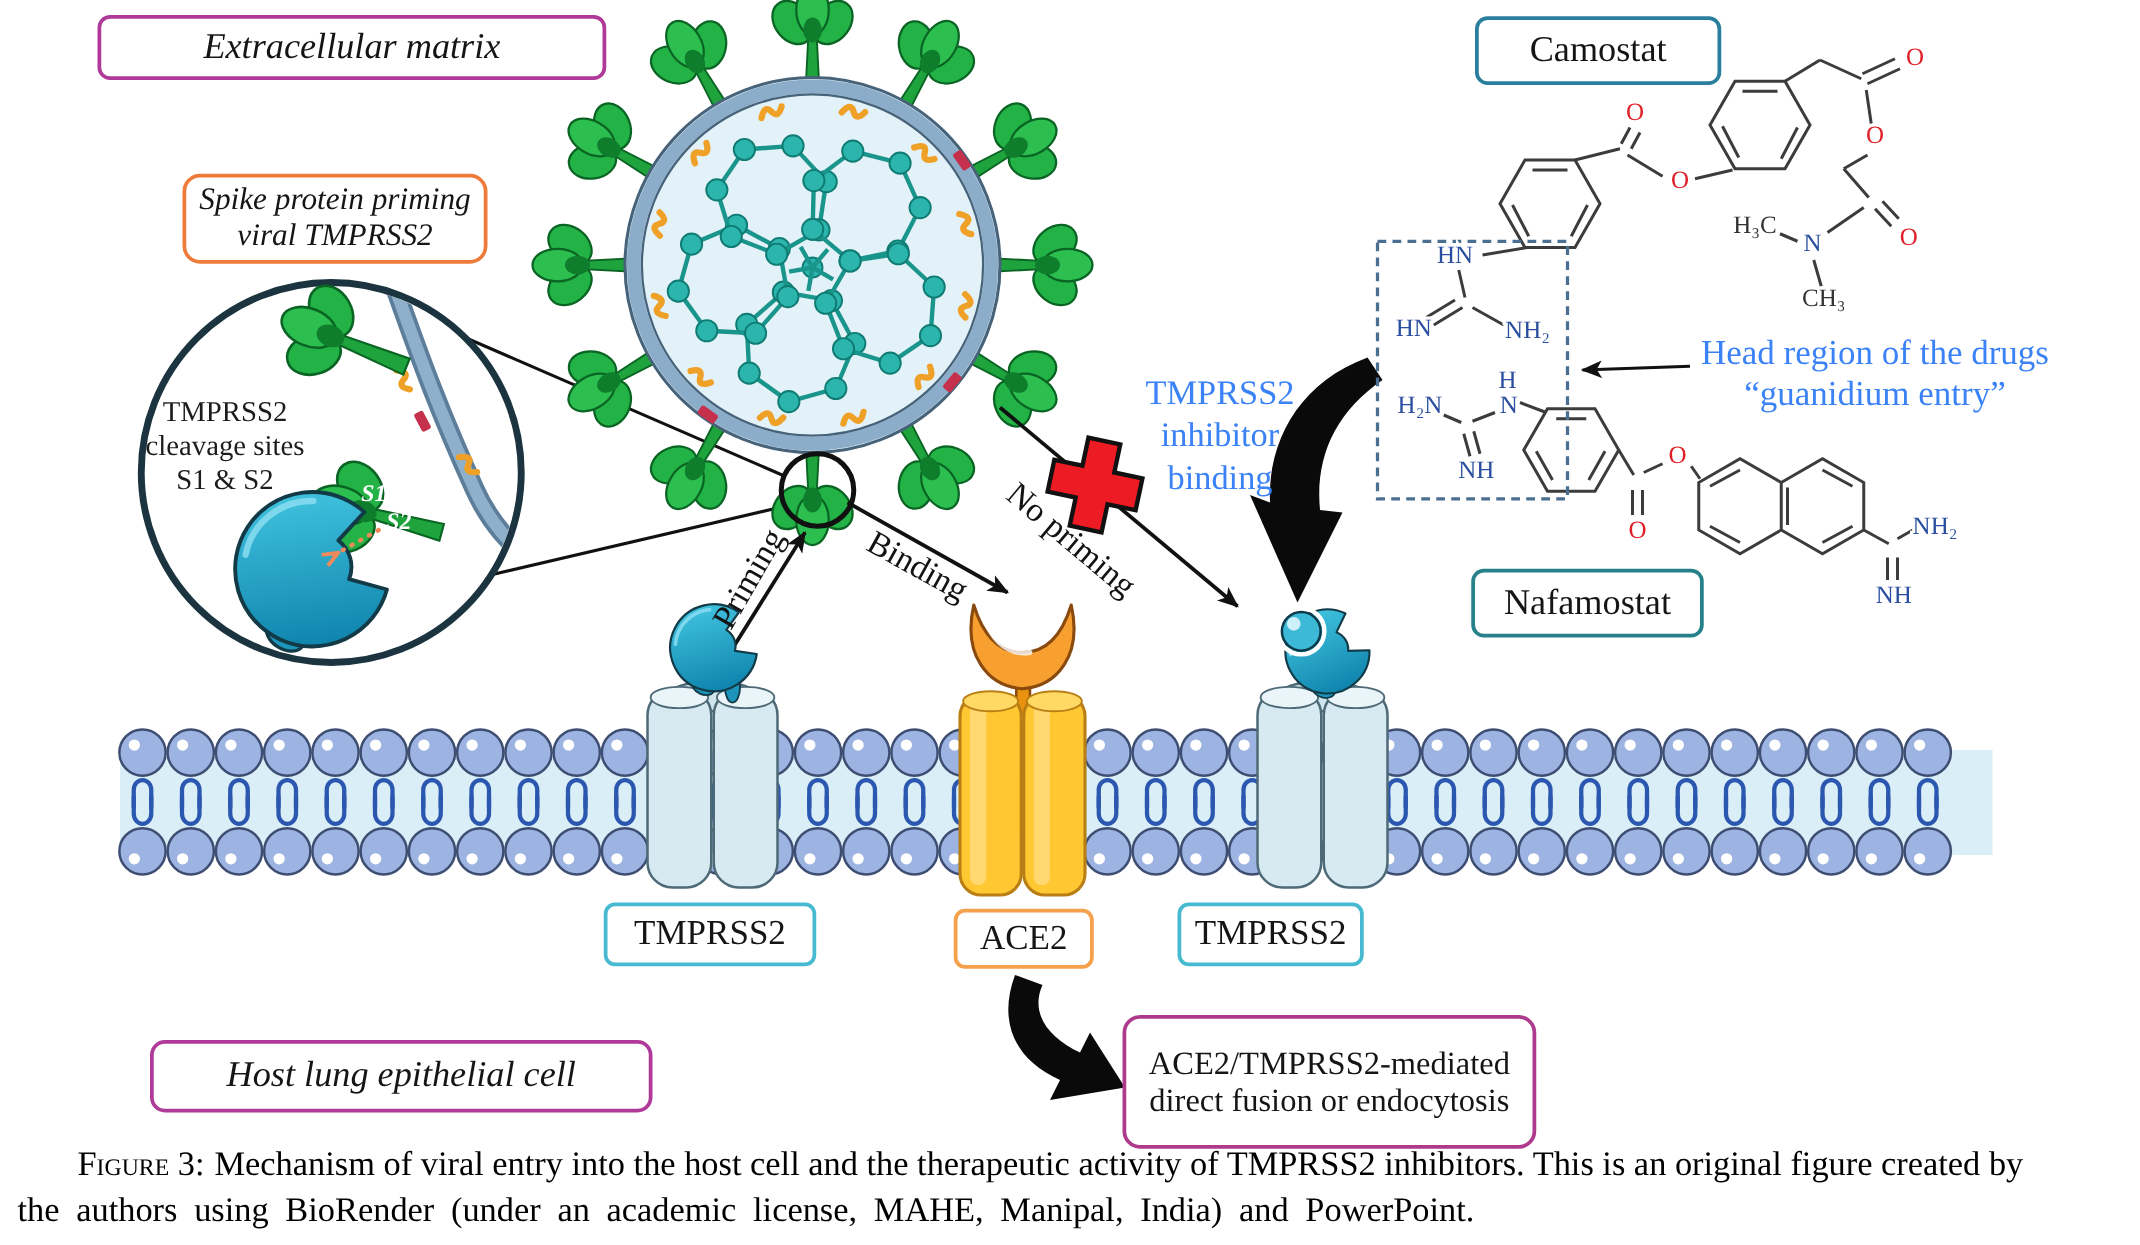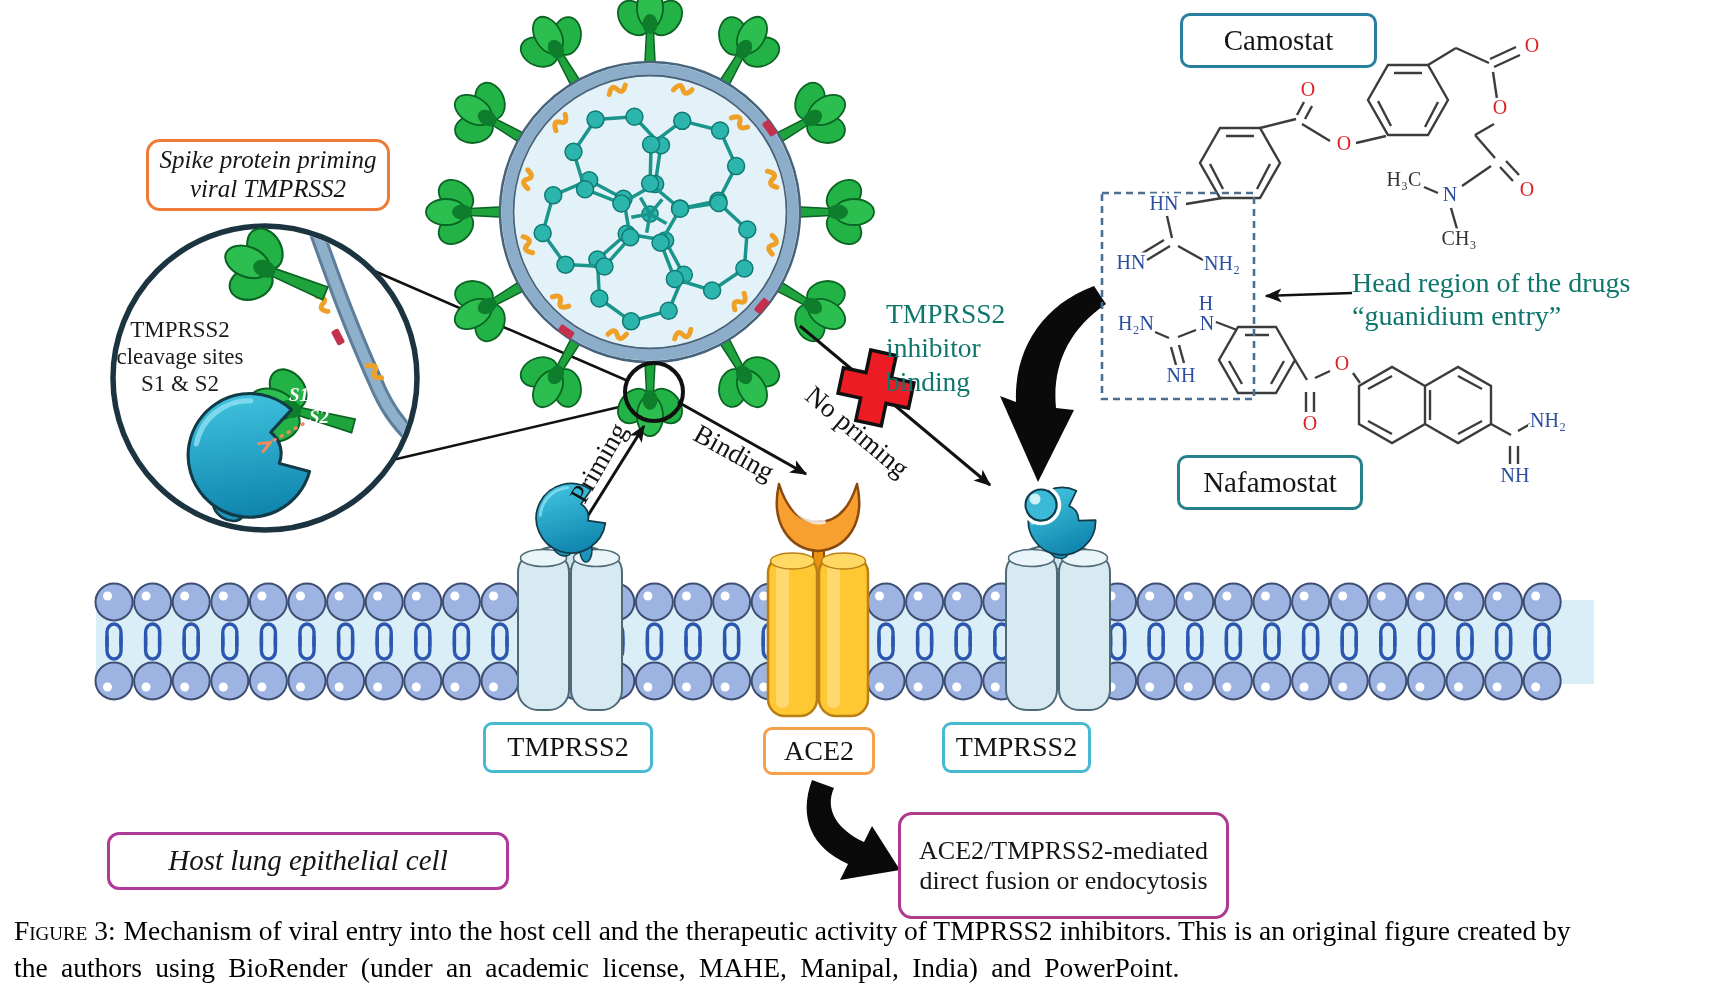--- a/index.html
+++ b/index.html
@@ -5,24 +5,24 @@
   html,body{margin:0;padding:0;background:#ffffff;}
   .stage{position:relative;width:1712px;height:996px;background:#fff;overflow:hidden;
          font-family:"Liberation Serif",serif;color:#111;}
   svg{position:absolute;left:0;top:0;}
   .lbox{position:absolute;box-sizing:border-box;display:flex;flex-direction:column;
         align-items:center;justify-content:center;text-align:center;background:#fff;
         font-family:"Liberation Serif",serif;color:#151515;line-height:1.15;}
   .it{font-style:italic;}
   .rot{position:absolute;transform:translate(-50%,-50%) rotate(var(--r));
        font-size:27px;white-space:nowrap;color:#131313;}
-  .txtblk{position:absolute;text-align:left;color:#0f766e;}
+  .txtblk{position:absolute;text-align:center;color:#3b82f6;}
   .caption{position:absolute;left:14px;top:912px;width:1688px;font-size:27.5px;
            line-height:37px;color:#000;}
-  .figlab{font-variant:small-caps;margin-right:8px;}
+  .figlab{font-variant:small-caps;margin-right:8px;margin-left:48px;}
   .cap2{word-spacing:6.5px;}
   .atom{font-family:"Liberation Serif","DejaVu Sans",serif;font-size:20px;
         text-anchor:middle;paint-order:stroke;stroke:#fff;stroke-width:5px;}
   .red{fill:#e02028;} .blue{fill:#2a4fa0;} .dark{fill:#333;}
   .insetTxt{font-family:"Liberation Serif",serif;font-size:23px;fill:#1c1c1c;text-anchor:middle;}
   .sLab{font-family:"Liberation Serif",serif;font-style:italic;font-weight:bold;
         font-size:19px;fill:#ffffff;text-anchor:middle;}
 </style>
 </head>
 <body>
@@ -474,20 +474,23 @@
         <text x="1207" y="330" class="atom blue">N</text>
         <text x="1181" y="382" class="atom blue">NH</text>
         <text x="1342" y="370" class="atom red">O</text>
         <text x="1310" y="430" class="atom red">O</text>
         <text x="1548" y="427" class="atom blue">NH₂</text>
         <text x="1515" y="482" class="atom blue">NH</text>
       </g>
   <line x1="1352" y1="293" x2="1266" y2="296" stroke="#111" stroke-width="2.5" marker-end="url(#mA)"></line>
 </svg>
 
+<div class="lbox it" style="left:78px;top:12px;width:407px;height:52px;border:3px solid #b03a9a;border-radius:10px;font-size:29px;">
+  <span>Extracellular matrix</span>
+</div>
 
 <div class="lbox" style="left:146px;top:139px;width:244px;height:72px;border:3px solid #ee7b39;border-radius:14px;font-size:25px;font-style:italic;">
   <span>Spike protein priming</span>
   <span>viral TMPRSS2</span>
 </div>
 
 <div class="lbox" style="left:1177px;top:455px;width:186px;height:55px;border:3px solid #27818b;border-radius:10px;font-size:29px;">
   <span>Nafamostat</span>
 </div>
 
@@ -500,21 +503,21 @@
 </div>
 
 <div class="lbox" style="left:763px;top:727px;width:112px;height:48px;border:3px solid #f5a04a;border-radius:9px;font-size:28px;">
   <span>ACE2</span>
 </div>
 
 <div class="lbox" style="left:942px;top:722px;width:149px;height:51px;border:3px solid #47bad2;border-radius:9px;font-size:28px;">
   <span>TMPRSS2</span>
 </div>
 
-<div class="lbox it" style="left:107px;top:832px;width:402px;height:58px;border:3.5px solid #b03a9a;border-radius:12px;font-size:29px;">
+<div class="lbox it" style="left:120px;top:832px;width:402px;height:58px;border:3.5px solid #b03a9a;border-radius:12px;font-size:29px;">
   <span>Host lung epithelial cell</span>
 </div>
 
 <div class="lbox" style="left:898px;top:812px;width:331px;height:107px;border:3.5px solid #ad3a8d;border-radius:14px;font-size:26px;">
   <span>ACE2/TMPRSS2-mediated</span>
   <span>direct fusion or endocytosis</span>
 </div>
 
 <div class="txtblk" style="left:886px;top:297px;width:180px;font-size:27.5px;line-height:34px;">
   <div>TMPRSS2</div>

